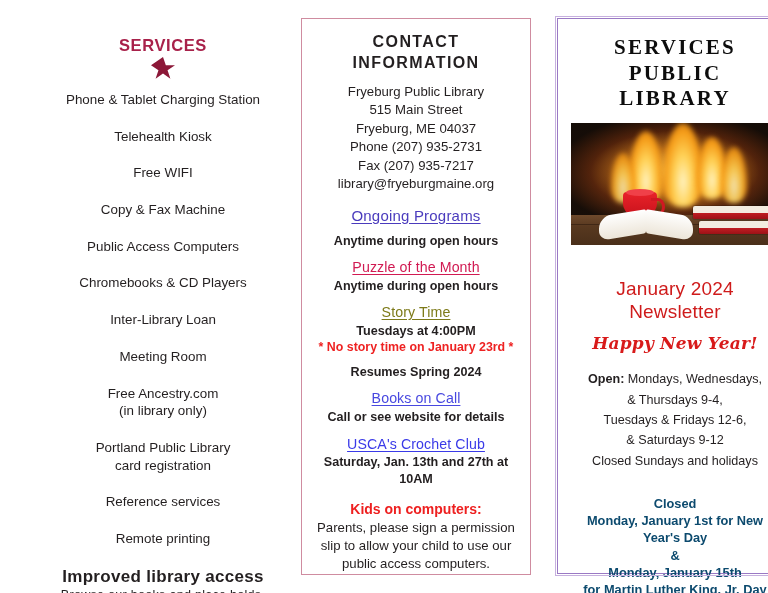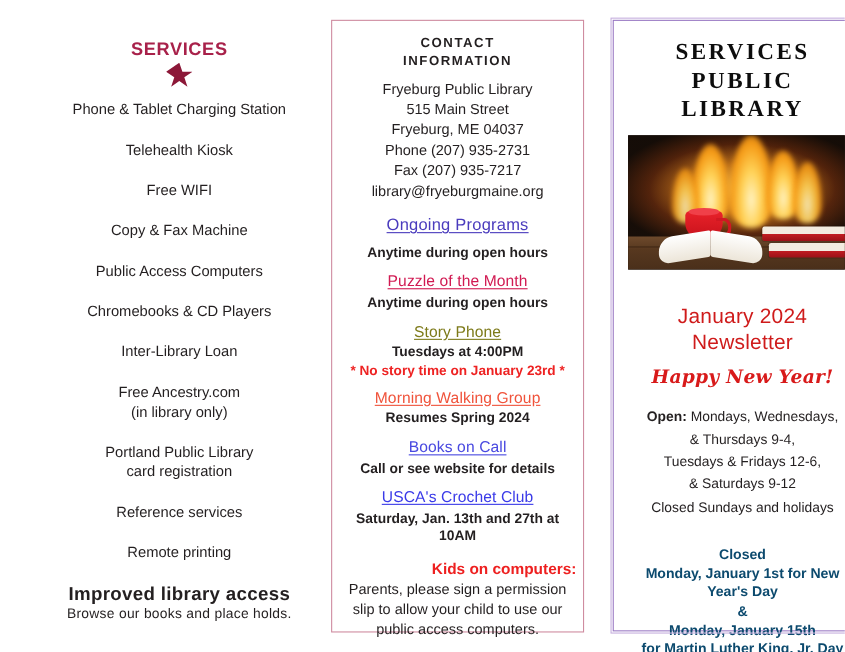--- a/index.html
+++ b/index.html
@@ -84,21 +84,21 @@
   }
   .panel-contact {
     width: 230px;
     height: 557px;
     border: 1.4px solid #cf8ca0;
     box-sizing: border-box;
     padding: 13px 6px 0 6px;
     text-align: center;
   }
   .contact-head {
-    font-size: 12px;
+    font-size: 16px;
     font-weight: bold;
     letter-spacing: 1.4px;
     line-height: 1.3;
     color: #231f20;
     margin-bottom: 9px;
   }
   .contact-line {
     font-size: 13.2px;
     line-height: 1.4;
     color: #231f20;
@@ -146,21 +146,20 @@
   .c-olive { color: #7d7a19; }
   .c-orangered { color: #f0533b; }
   .c-bluepurple { color: #4848e0; }
   .c-blue { color: #3a3ae8; }
   .kids-block { margin-top: 14px; }
   .kids-head {
     font-size: 14px;
     font-weight: bold;
     color: #ee2020;
     margin-bottom: 2px;
-    text-align: right;
   }
   .kids-body {
     font-size: 13.2px;
     line-height: 1.36;
     color: #231f20;
     padding: 0 2px;
   }
 
   
   .panel-news-outer {
@@ -297,20 +296,21 @@
       <span class="star-icon"></span>
     </div>
 
     <div class="svc-item">Phone &amp; Tablet Charging Station</div>
     <div class="svc-item">Telehealth Kiosk</div>
     <div class="svc-item">Free WIFI</div>
     <div class="svc-item">Copy &amp; Fax Machine</div>
     <div class="svc-item">Public Access Computers</div>
     <div class="svc-item">Chromebooks &amp; CD Players</div>
     <div class="svc-item">Inter-Library Loan</div>
+    <div class="svc-item">Meeting Room</div>
     <div class="svc-item" style="white-space:pre-line">Free Ancestry.com
 (in library only)</div>
     <div class="svc-item" style="white-space:pre-line">Portland Public Library
 card registration</div>
     <div class="svc-item">Reference services</div>
     <div class="svc-item">Remote printing</div>
 
     <div class="improved-block">
       <div class="improved-title">Improved library access</div>
       <div class="improved-sub">Browse our books and place holds.</div>
@@ -343,30 +343,27 @@
 
       <div class="prog-block">
         <div class="prog-name c-crimson">
           <span>Puzzle of the Month</span>
         </div>
         <div class="prog-detail">Anytime during open hours</div>
       </div>
 
       <div class="prog-block">
         <div class="prog-name c-olive">
-          <span>Story Phone</span>
+          <span>Story Time</span>
         </div>
         <div class="prog-detail">Tuesdays at 4:00PM</div>
         <div class="prog-note">* No story time on January 23rd *</div>
       </div>
 
       <div class="prog-block">
-        <div class="prog-name c-orangered">
-          <span>Morning Walking Group</span>
-        </div>
         <div class="prog-detail">Resumes Spring 2024</div>
       </div>
 
       <div class="prog-block">
         <div class="prog-name c-bluepurple">
           <span>Books on Call</span>
         </div>
         <div class="prog-detail">Call or see website for details</div>
       </div>
 

